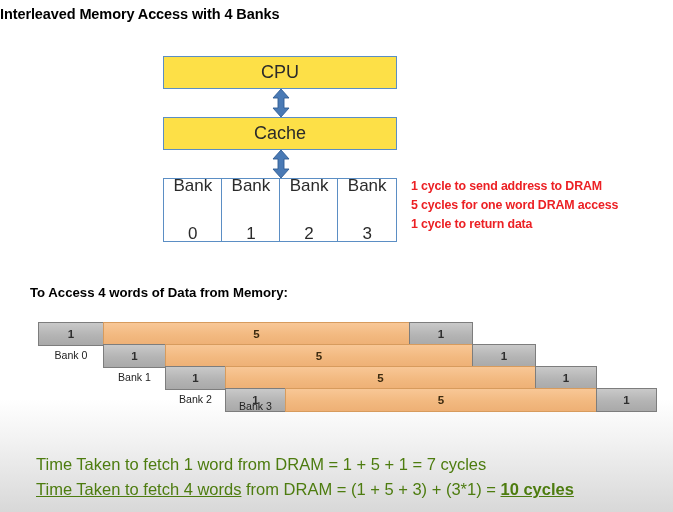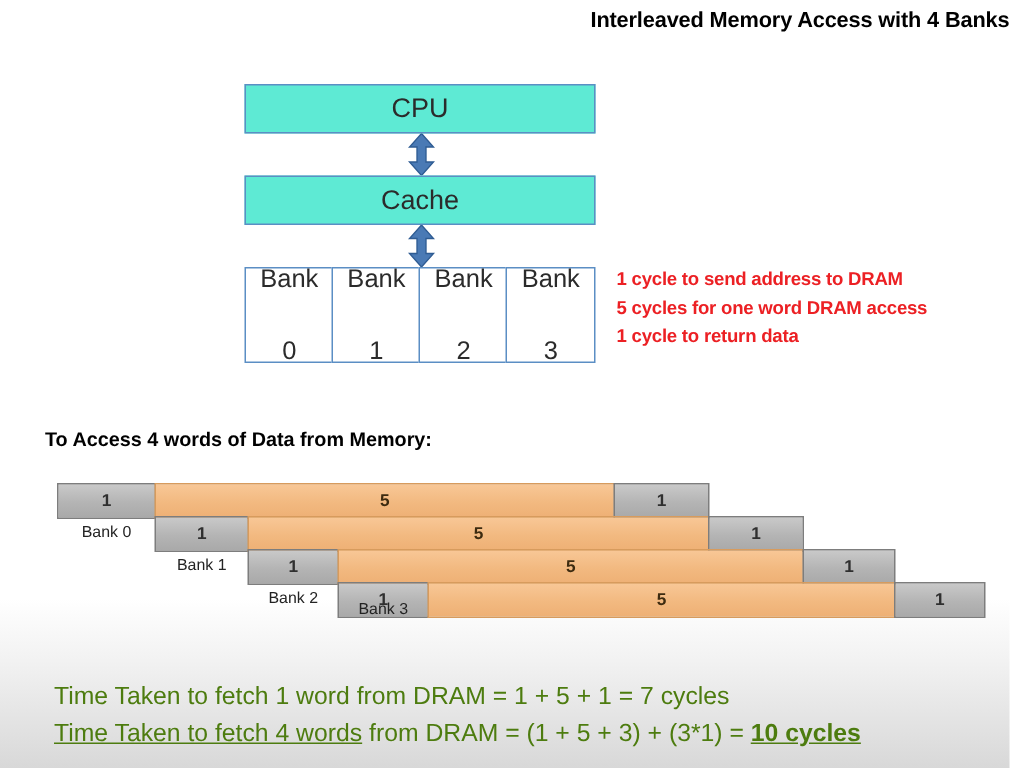--- a/index.html
+++ b/index.html
@@ -18,32 +18,32 @@
   #stage {
     position: absolute;
     inset: 0;
   }
 
   
   .slide-title {
     position: absolute;
     left: 0; right: 0;
     top: 6px;
-    text-align: right;
+    text-align: left;
     font-size: 14.5px;
     font-weight: bold;
     letter-spacing: -0.1px;
     color: #000;
   }
 
   
   .blk {
     position: absolute;
     border: 1.6px solid #5b8ec4;
-    background: #5eead4;
+    background: #fde047;
     box-sizing: border-box;
     display: flex;
     align-items: center;
     justify-content: center;
     font-size: 18px;
     color: #2b2b2b;
   }
   #cpu-box   { left: 163px; top: 56px;  width: 234px; height: 33px; }
   #cache-box { left: 163px; top: 117px; width: 234px; height: 33px; }
 

